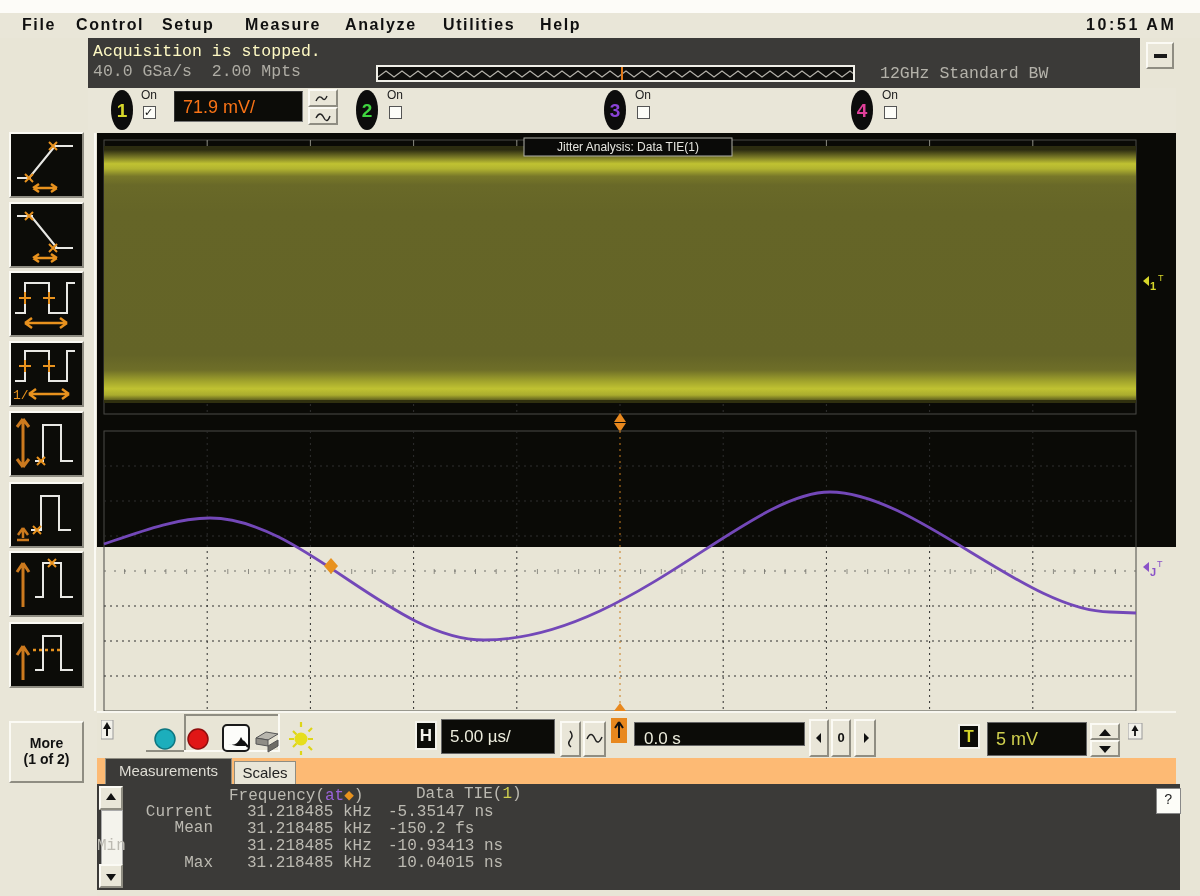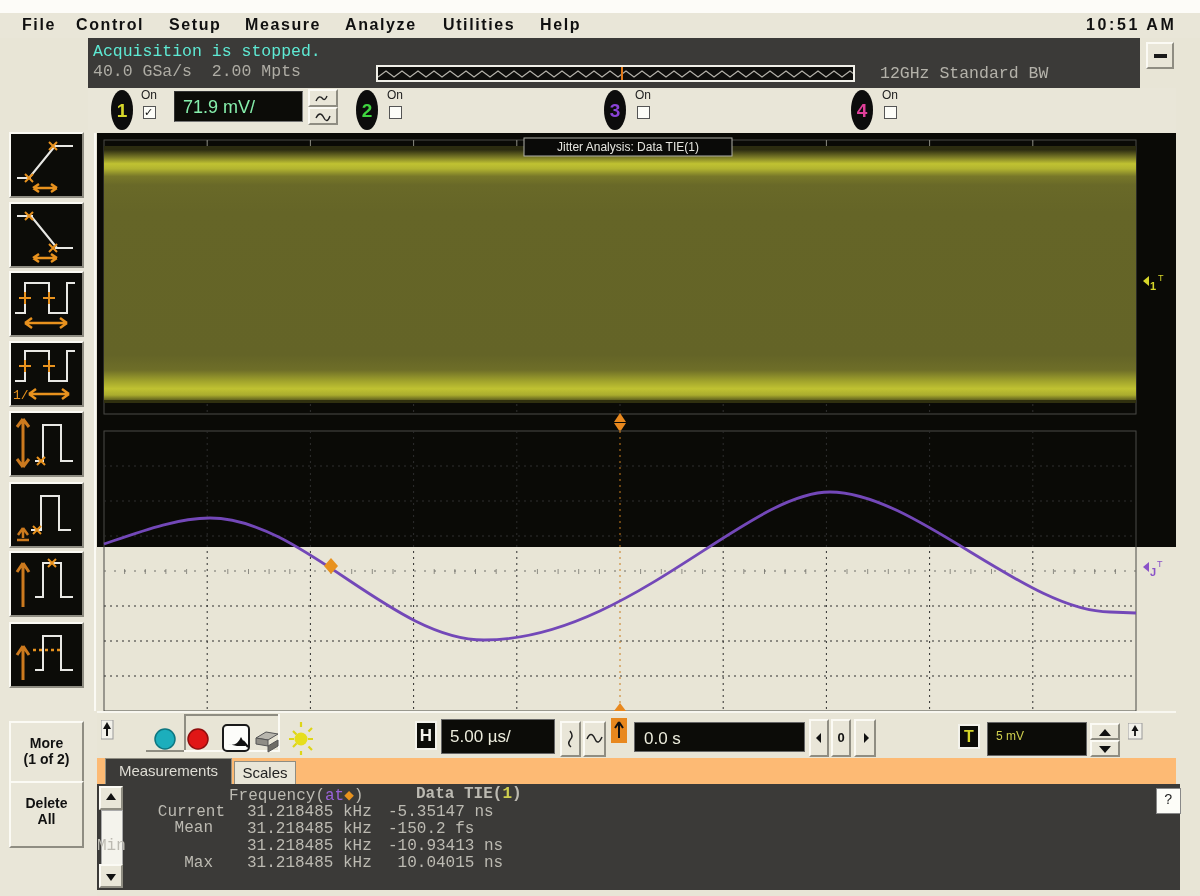--- a/index.html
+++ b/index.html
@@ -10,30 +10,30 @@
 .blackbox{background:#0c0c08;box-sizing:border-box;}
 </style>
 </head>
 <body>
 
 <div class="abs" style="left:0;top:0;width:1200px;height:13px;background:#fdfcf8;"></div>
 
 <div class="abs" id="menubar" style="left:0;top:13px;width:1200px;height:25px;background:#e9e6d8;font-size:16px;font-weight:700;color:#101010;letter-spacing:1.6px;">
   <span class="abs" style="left:22px;top:3px;">File</span>
   <span class="abs" style="left:76px;top:3px;">Control</span>
-  <span class="abs" style="left:169px;top:3px;">Setup</span>
+  <span class="abs" style="left:162px;top:3px;">Setup</span>
   <span class="abs" style="left:245px;top:3px;">Measure</span>
   <span class="abs" style="left:345px;top:3px;">Analyze</span>
   <span class="abs" style="left:443px;top:3px;">Utilities</span>
   <span class="abs" style="left:540px;top:3px;">Help</span>
   <span class="abs" style="left:1086px;top:3px;letter-spacing:2.6px;">10:51 AM</span>
 </div>
 
 <div class="abs" style="left:88px;top:38px;width:1052px;height:50px;background:#3b3a38;">
-  <div class="abs mono" style="left:5px;top:4px;font-size:16.5px;color:#5eead4;">Acquisition is stopped.</div>
+  <div class="abs mono" style="left:5px;top:4px;font-size:16.5px;color:#fef9c3;">Acquisition is stopped.</div>
   <div class="abs mono" style="left:5px;top:24px;font-size:16.5px;color:#aeaca4;">40.0&nbsp;GSa/s&nbsp;&nbsp;2.00&nbsp;Mpts</div>
   <div class="abs" style="left:288px;top:27px;width:479px;height:17px;background:#0e0e0c;border:2px solid #f0efe8;box-sizing:border-box;">
     <svg class="abs" style="left:0;top:0;" width="475" height="13">
       <path d="M0,10 l8,-6 l8,6 l8,-6 l8,6 l8,-6 l8,6 l8,-6 l8,6 l8,-6 l8,6 l8,-6 l8,6 l8,-6 l8,6 l8,-6 l8,6 l8,-6 l8,6 l8,-6 l8,6 l8,-6 l8,6 l8,-6 l8,6 l8,-6 l8,6 l8,-6 l8,6 l8,-6 l8,6 l8,-6 l8,6 l8,-6 l8,6 l8,-6 l8,6 l8,-6 l8,6 l8,-6 l8,6 l8,-6 l8,6 l8,-6 l8,6 l8,-6 l8,6 l8,-6 l8,6 l8,-6 l8,6 l8,-6 l8,6 l8,-6 l8,6 l8,-6 l8,6 l8,-6 l8,6 l8,-6 l8,6" fill="none" stroke="#b2b0a8" stroke-width="1.2"></path>
       <rect x="243" y="0" width="2" height="13" fill="#e07818"></rect>
     </svg>
   </div>
   <div class="abs mono" style="left:792px;top:26px;font-size:16.5px;color:#b4b2aa;">12GHz Standard BW</div>
 </div>
 
@@ -43,21 +43,21 @@
 
 <div class="abs" id="chrow" style="left:88px;top:88px;width:1088px;height:45px;background:#e9e6d8;">
 
   <svg class="abs" style="left:22px;top:1px;" width="24" height="42">
       <ellipse cx="12" cy="21" rx="11" ry="20" fill="#0c0c0c"></ellipse>
       <text x="12" y="28" font-size="19" font-weight="700" fill="#d6d62a" text-anchor="middle" font-family="Liberation Sans">1</text>
     </svg>
   <div class="abs" style="left:53px;top:0px;font-size:12px;color:#222;">On</div>
   <div class="abs" style="left:55px;top:18px;width:11px;height:11px;background:#fdfdf8;border:1px solid #555;font-size:11px;line-height:11px;color:#111;">✓</div>
   <div class="abs blackbox" style="left:86px;top:3px;width:129px;height:31px;border:1px solid #777;border-top-color:#333;border-left-color:#333;">
-    <div class="abs" style="left:8px;top:5px;font-size:18px;color:#86efac;">71.9 mV/</div>
+    <div class="abs" style="left:8px;top:5px;font-size:18px;color:#f97316;">71.9 mV/</div>
   </div>
   <div class="abs raised" style="left:220px;top:1px;width:30px;height:18px;text-align:center;"><svg width="16" height="12" style="margin-top:1px">
         <path d="M1,8 q3,-7 7,-2 q2,2 4,-3" stroke="#222" fill="none" stroke-width="1.4"></path>
       </svg></div>
   <div class="abs raised" style="left:220px;top:19px;width:30px;height:18px;text-align:center;"><svg width="16" height="12" style="margin-top:1px">
         <path d="M1,7 q4,-8 8,0 q3,6 6,-2" stroke="#222" fill="none" stroke-width="1.4"></path>
       </svg></div>
 
   <svg class="abs" style="left:267px;top:1px;" width="24" height="42">
       <ellipse cx="12" cy="21" rx="11" ry="20" fill="#0c0c0c"></ellipse>
@@ -135,24 +135,20 @@
   <div class="abs raised" style="left:9px;top:492px;width:75px;height:66px;">
       <svg width="71" height="62" style="background:#0c0c08;margin:0;display:block;">
     <path d="M12,22 L12,56 M12,22 l-6,9 M12,22 l6,9" stroke="#cc7a1e" stroke-width="3" fill="none"></path>
     <path d="M22,26 l28,0" stroke="#e8921e" stroke-width="2.5" stroke-dasharray="3,3"></path>
     <path d="M24,46 L32,46 L32,12 L50,12 L50,46 L62,46" stroke="#e8e8e4" stroke-width="2" fill="none"></path>
   </svg>
     </div>
   <div class="abs raised" style="left:9px;top:573px;width:75px;height:62px;text-align:center;font-size:14px;font-weight:700;color:#111;margin-top:18px;">
       <div style="margin-top:12px;">More</div>
       <div>(1 of 2)</div>
-    </div>
-  <div class="abs raised" style="left:9px;top:651px;width:75px;height:67px;text-align:center;font-size:14px;font-weight:700;color:#111;">
-      <div style="margin-top:12px;">Delete</div>
-      <div>All</div>
     </div>
 </div>
 
 <div class="abs" id="display" style="left:97px;top:133px;width:1079px;height:414px;background:#0a0a06;">
 <svg width="1079" height="578" style="display:block;">
   <defs>
     <linearGradient id="band" x1="0" y1="0" x2="0" y2="1">
       <stop offset="0" stop-color="#2e2e12"></stop>
       <stop offset="0.03" stop-color="#7c7c26"></stop>
       <stop offset="0.055" stop-color="#c0c232"></stop>
@@ -268,34 +264,34 @@
   </div>
   <div class="abs raised" style="left:463px;top:8px;width:21px;height:36px;"><svg width="17" height="30">
         <path d="M8,8 q4,5 0,9 q-3,4 1,7" stroke="#222" fill="none" stroke-width="1.5"></path>
       </svg></div>
   <div class="abs raised" style="left:486px;top:8px;width:23px;height:36px;"><svg width="19" height="30">
         <path d="M2,16 q4,-9 8,0 q3,7 7,-2" stroke="#222" fill="none" stroke-width="1.5"></path>
       </svg></div>
   <div class="abs" style="left:514px;top:5px;width:16px;height:25px;background:#e8881e;"><svg width="16" height="25">
         <path d="M8,4 V20 M8,4 l-4,6 M8,4 l4,6" stroke="#111" stroke-width="2" fill="none"></path>
       </svg></div>
-  <div class="abs blackbox" style="left:537px;top:9px;width:171px;height:30px;border:1px solid #666;">
+  <div class="abs blackbox" style="left:537px;top:9px;width:171px;height:24px;border:1px solid #666;">
     <div class="abs" style="left:9px;top:6px;font-size:17px;color:#ececdc;">0.0 s</div>
   </div>
   <div class="abs raised" style="left:712px;top:6px;width:20px;height:38px;"><svg width="16" height="34">
         <path d="M10,12 l-5,5 l5,5 z" fill="#111"></path>
       </svg></div>
   <div class="abs raised" style="left:734px;top:6px;width:20px;height:38px;text-align:center;font-size:13px;font-weight:700;color:#111;line-height:34px;">0</div>
   <div class="abs raised" style="left:757px;top:6px;width:22px;height:38px;"><svg width="18" height="34">
         <path d="M8,12 l5,5 l-5,5 z" fill="#111"></path>
       </svg></div>
 
   <div class="abs blackbox" style="left:861px;top:11px;width:22px;height:25px;border:2px solid #f4f3ec;color:#d6d62a;font-size:16px;font-weight:700;text-align:center;line-height:21px;">T</div>
   <div class="abs blackbox" style="left:890px;top:9px;width:100px;height:34px;border:1px solid #666;">
-    <div class="abs" style="left:8px;top:6px;font-size:12px;color:#cfcf4e;">5 mV</div>
+    <div class="abs" style="left:8px;top:6px;font-size:18px;color:#cfcf4e;">5 mV</div>
   </div>
   <div class="abs raised" style="left:993px;top:10px;width:30px;height:17px;"><svg width="26" height="13">
         <path d="M13,3 l-6,7 h12 z" fill="#111"></path>
       </svg></div>
   <div class="abs raised" style="left:993px;top:27px;width:30px;height:17px;"><svg width="26" height="13">
         <path d="M13,10 l-6,-7 h12 z" fill="#111"></path>
       </svg></div>
   <svg class="abs" style="left:1031px;top:10px;" width="15" height="17">
       <rect x="0" y="0" width="14" height="16" fill="#f2f1ea" stroke="#999"></rect>
       <path d="M7,13 V6" stroke="#111" stroke-width="1.8"></path>
@@ -314,22 +310,22 @@
         <path d="M10,5 l-5,7 h10 z" fill="#111"></path>
       </svg></div>
   <div class="abs" style="left:4px;top:26px;width:20px;height:54px;background:#f4f3ec;border:1px solid #aaa;"></div>
   <div class="abs raised" style="left:2px;top:80px;width:24px;height:24px;"><svg width="20" height="20">
         <path d="M10,15 l-5,-7 h10 z" fill="#111"></path>
       </svg></div>
 
   <div class="abs" style="left:1059px;top:4px;width:23px;height:24px;background:#fdfdf8;border:1px solid #888;color:#222;font-size:14px;text-align:center;line-height:22px;">?</div>
 
   <div class="abs" style="left:132px;top:1px;">Frequency(<span style="color:#9a62d8">at</span><span style="color:#e8921e">◆</span>)</div>
-  <div class="abs" style="left:319px;top:1px;font-weight:bold;">Data TIE(<span style="color:#cfcf4e">1</span>)</div>
-  <div class="abs" style="left:12px;top:19px;width:116px;text-align:right;">Current</div>
+  <div class="abs" style="left:319px;top:1px;">Data TIE(<span style="color:#cfcf4e">1</span>)</div>
+  <div class="abs" style="left:0px;top:19px;width:116px;text-align:right;">Current</div>
   <div class="abs" style="left:150px;top:19px;">31.218485 kHz</div>
   <div class="abs" style="left:291px;top:19px;">-5.35147 ns</div>
   <div class="abs" style="left:0px;top:35px;width:116px;text-align:right;">Mean</div>
   <div class="abs" style="left:150px;top:36px;">31.218485 kHz</div>
   <div class="abs" style="left:291px;top:36px;">-150.2 fs</div>
   <div class="abs" style="left:0px;top:53px;width:116px;text-align:left;">Min</div>
   <div class="abs" style="left:150px;top:53px;">31.218485 kHz</div>
   <div class="abs" style="left:291px;top:53px;">-10.93413 ns</div>
   <div class="abs" style="left:0px;top:70px;width:116px;text-align:right;">Max</div>
   <div class="abs" style="left:150px;top:70px;">31.218485 kHz</div>

